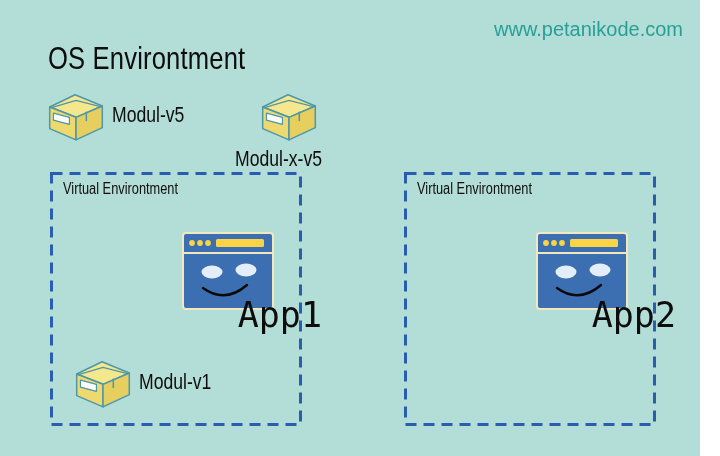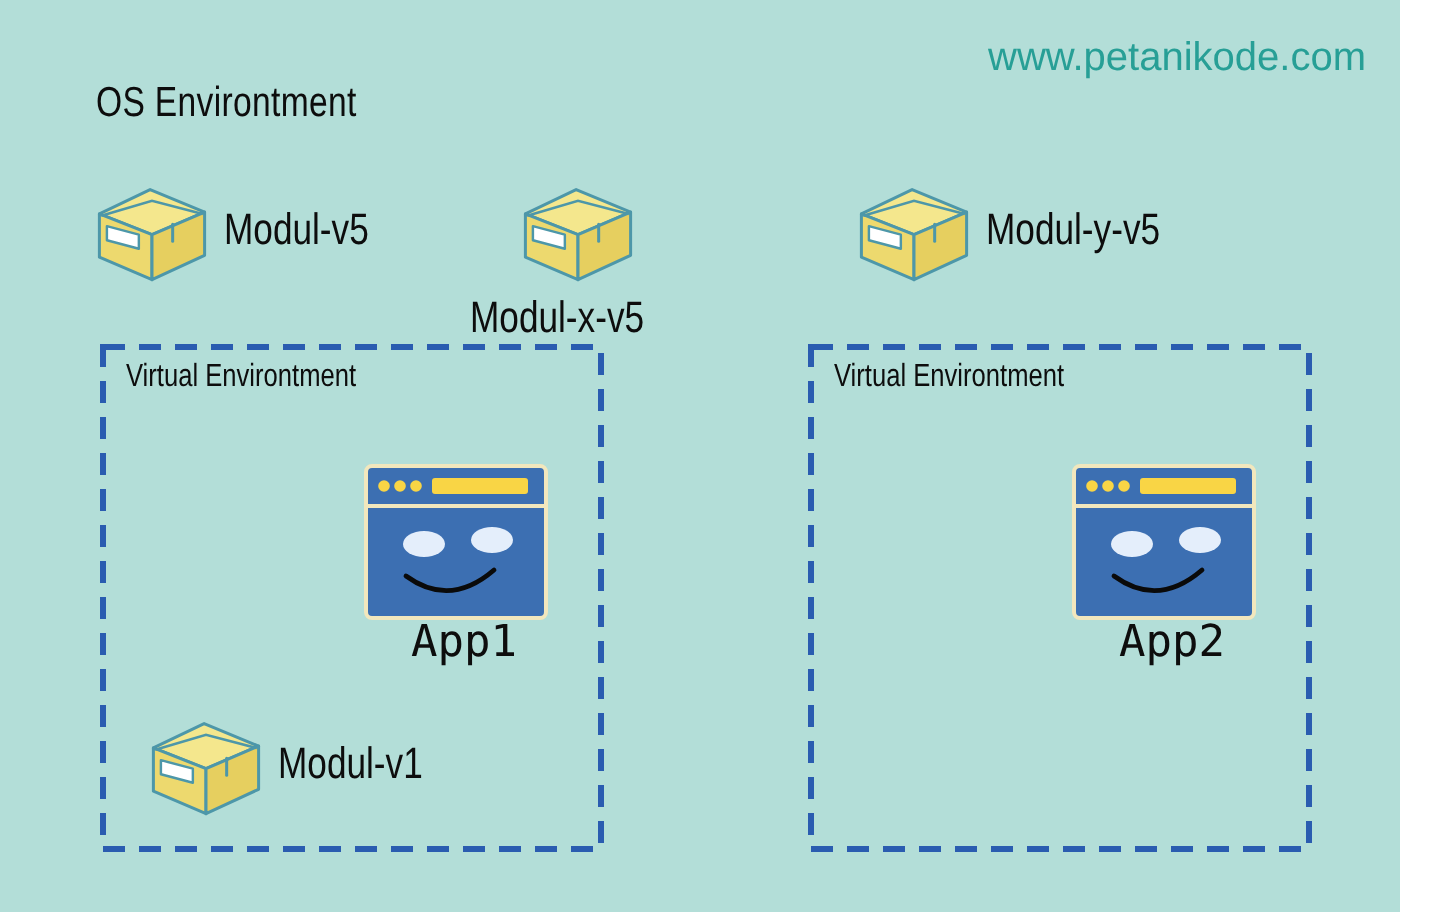--- a/index.html
+++ b/index.html
@@ -14,42 +14,42 @@
   .abs{position:absolute;}
   
   .cond{display:inline-block;transform:scaleX(0.8);transform-origin:0 50%;white-space:nowrap;}
   .watermark{
     top:18px;right:17px;
     font-size:20px;
     color:#279f96;
   }
   .title{
     left:48px;top:40px;
-    font-size:21px;
+    font-size:32px;
     letter-spacing:0.2px;
   }
   .module{
     display:flex;align-items:center;gap:5px;justify-content:space-between;
   }
   .module .pkg{flex:0 0 auto;}
   .module-label{font-size:22px;}
   .env{
     top:172px;width:252px;height:254px;
   }
   .env-border{position:absolute;left:0;top:0;}
   .env-label{
     position:absolute;left:13px;top:8px;
     font-size:16px;
   }
   .app-icon{position:absolute;left:132px;top:60px;}
   .app-name{
-    position:absolute;left:92px;top:138px;width:180px;
-    text-align:center;
+    position:absolute;left:92px;top:125px;width:180px;
+    text-align:right;
     font-family:"DejaVu Sans Mono", monospace;
-    font-size:22px;line-height:1.05;
+    font-size:35px;line-height:1.05;
   }
   .env-module{position:absolute;left:22px;top:183px;}
   .hidden-defs{position:absolute;width:0;height:0;overflow:hidden;}
 </style>
 </head>
 <body>
 
 <svg class="hidden-defs" aria-hidden="true">
   <defs>
     <symbol id="pkg-box" viewBox="0 0 66 56">
@@ -89,26 +89,20 @@
         <use href="#pkg-box"></use>
       </svg>
     <span class="module-label"><span class="cond">Modul-v5</span></span>
   </div>
   <div class="abs module" style="left:235px;top:88px;flex-direction:column;">
     <svg class="pkg" width="62" height="53">
         <use href="#pkg-box"></use>
       </svg>
     <span class="module-label"><span class="cond">Modul-x-v5</span></span>
   </div>
-  <div class="abs module" style="left:426px;top:88px;">
-    <svg class="pkg" width="62" height="53">
-        <use href="#pkg-box"></use>
-      </svg>
-    <span class="module-label"><span class="cond">Modul-y-v5</span></span>
-  </div>
 
   <div class="abs env" style="left:50px;">
     <svg class="env-border" width="252" height="254">
       <rect x="1.5" y="1.5" width="249" height="251" fill="none" stroke="#2a5cb0" stroke-width="3" stroke-dasharray="11 7"></rect>
     </svg>
     <div class="env-label">
       <span class="cond">Virtual Environtment</span>
     </div>
     <svg class="app-icon" width="92" height="78">
         <use href="#app-window"></use>

